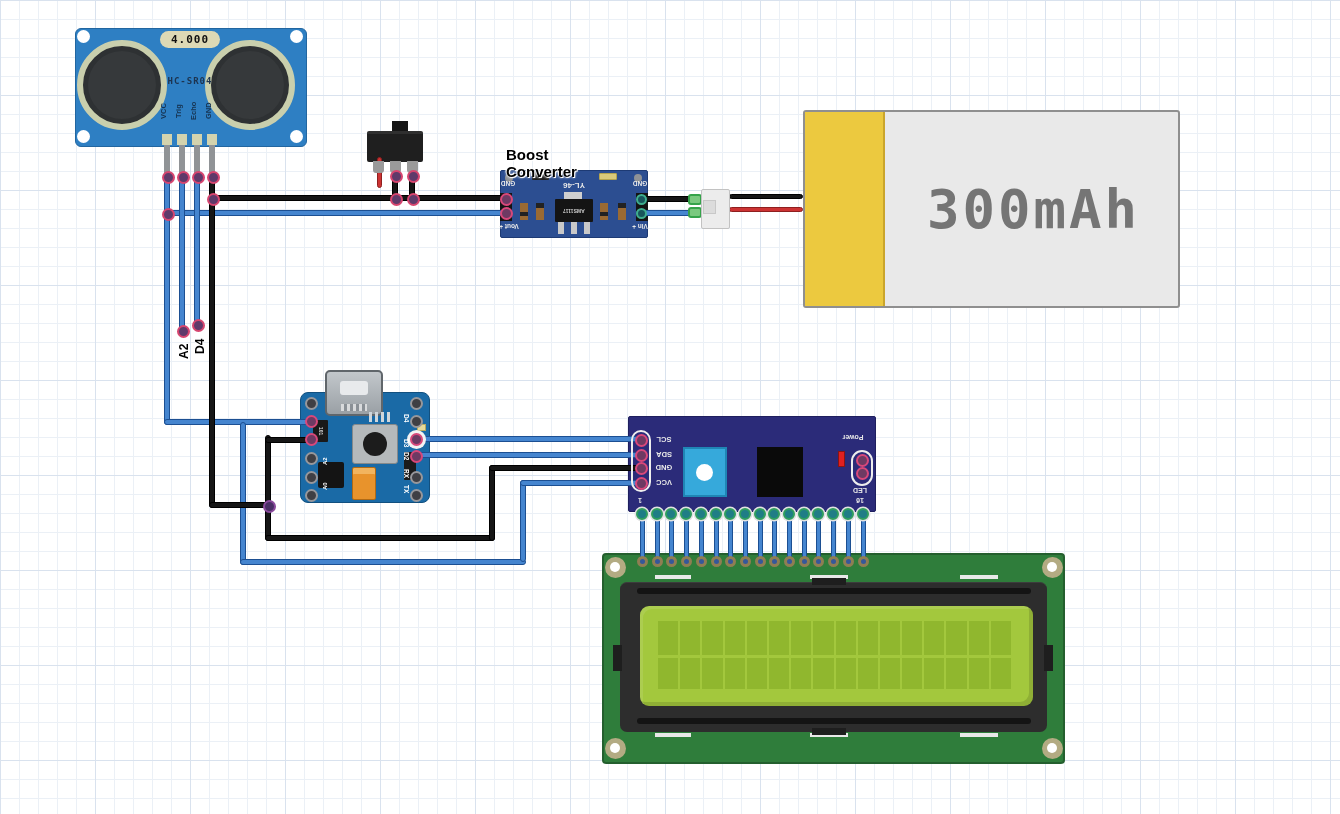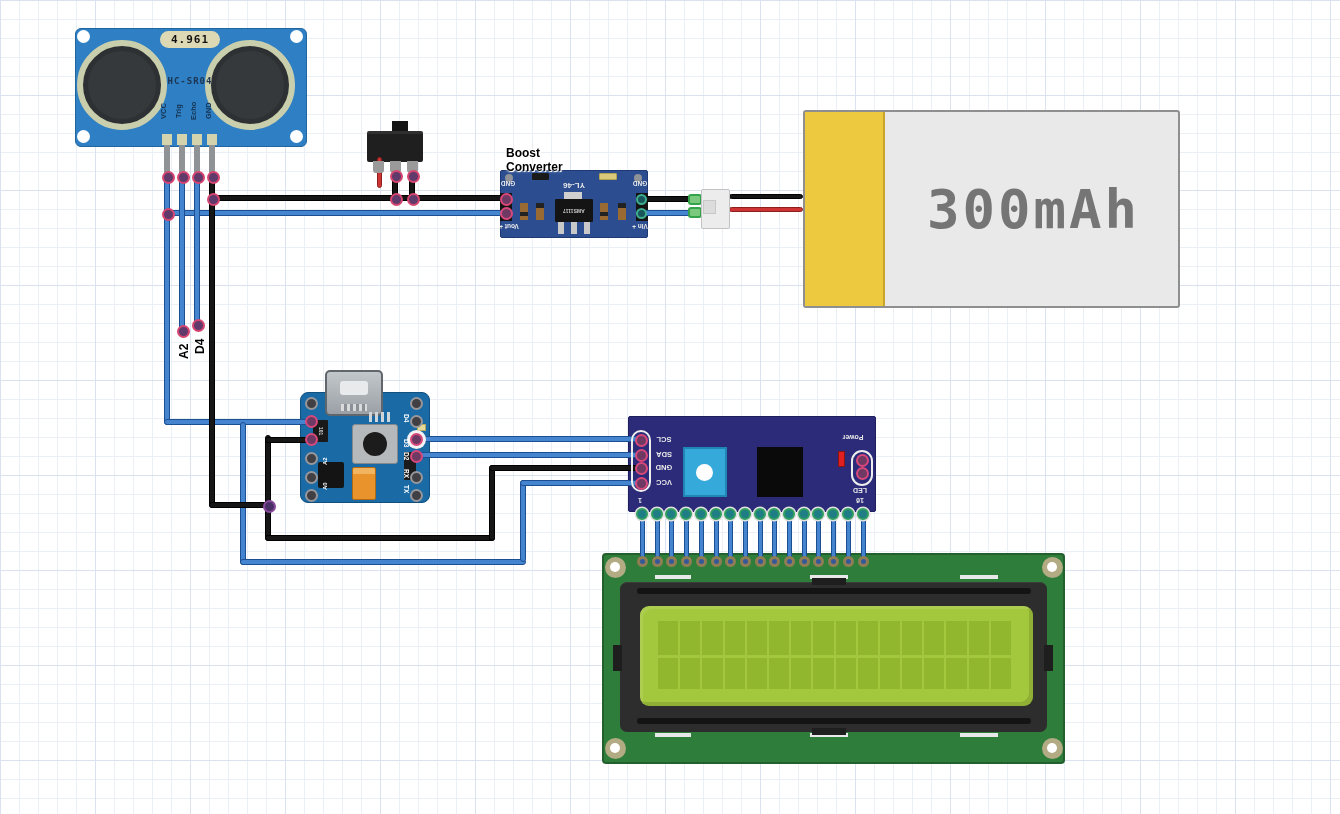--- a/index.html
+++ b/index.html
@@ -46,35 +46,35 @@
   <div class="g">
     <div class="abs" style="left:75px;top:28px;width:230px;height:117px;background:#2e7fc3;border:1px solid #2266a0;border-radius:6px;z-index:10;"></div>
     <div class="abs" style="left:77px;top:30px;width:13px;height:13px;border-radius:50%;background:#fff;z-index:11;"></div>
     <div class="abs" style="left:290px;top:30px;width:13px;height:13px;border-radius:50%;background:#fff;z-index:11;"></div>
     <div class="abs" style="left:77px;top:130px;width:13px;height:13px;border-radius:50%;background:#fff;z-index:11;"></div>
     <div class="abs" style="left:290px;top:130px;width:13px;height:13px;border-radius:50%;background:#fff;z-index:11;"></div>
     <div class="abs" style="left:77px;top:40px;width:90px;height:90px;border-radius:50%;border:6px solid #c9cfad;background:#36393b;box-shadow:inset 0 0 0 5px #2e3133;z-index:11;box-sizing:border-box;"></div>
     <div class="abs" style="left:205px;top:40px;width:90px;height:90px;border-radius:50%;border:6px solid #c9cfad;background:#36393b;box-shadow:inset 0 0 0 5px #2e3133;z-index:11;box-sizing:border-box;"></div>
     <div class="abs" style="left:160px;top:31px;width:60px;height:17px;background:#ddd9b5;border-radius:9px;z-index:12;
                 display:flex;align-items:center;justify-content:center;font-family:'DejaVu Sans Mono',monospace;
-                font-weight:bold;font-size:11px;color:#111;letter-spacing:1px;">4.961</div>
+                font-weight:bold;font-size:11px;color:#111;letter-spacing:1px;">4.000</div>
     <div class="abs" style="left:155px;top:76px;width:70px;text-align:center;font-family:'DejaVu Sans Mono',monospace;
                 font-weight:bold;font-size:9px;color:#1d3450;letter-spacing:1px;z-index:12;">HC-SR04</div>
   </div>
 
   <div class="g">
     <div class="abs" style="left:392px;top:121px;width:16px;height:14px;background:#151515;z-index:10;"></div>
     <div class="abs" style="left:367px;top:131px;width:56px;height:31px;background:#1f1f1f;border-top:3px solid #2f2f2f;border-radius:2px;z-index:10;box-sizing:border-box;"></div>
     <div class="abs" style="left:373px;top:161px;width:11px;height:12px;background:#9a9a9a;border-radius:0 0 3px 3px;z-index:13;"></div>
     <div class="abs" style="left:390px;top:161px;width:11px;height:12px;background:#9a9a9a;border-radius:0 0 3px 3px;z-index:13;"></div>
     <div class="abs" style="left:407px;top:161px;width:11px;height:12px;background:#9a9a9a;border-radius:0 0 3px 3px;z-index:13;"></div>
   </div>
 
   <div class="g">
-    <div class="abs" style="left:506px;top:146px;font-size:12px;font-weight:bold;color:#000;z-index:15;
+    <div class="abs" style="left:506px;top:146px;font-size:15px;font-weight:bold;color:#000;z-index:15;
                 text-shadow:0 0 3px #fff,0 0 3px #fff,1px 1px 0 #fff,-1px -1px 0 #fff;">Boost Converter</div>
     <div class="abs" style="left:500px;top:170px;width:148px;height:68px;background:#2c4e91;border:1px solid #1d3a74;border-radius:2px;z-index:10;box-sizing:border-box;"></div>
     <div class="abs" style="left:505px;top:174px;width:8px;height:8px;border-radius:50%;background:#8f9296;z-index:11;"></div>
     <div class="abs" style="left:634px;top:174px;width:8px;height:8px;border-radius:50%;background:#8f9296;z-index:11;"></div>
     <div class="abs" style="left:500px;top:193px;width:12px;height:28px;background:#141414;z-index:11;"></div>
     <div class="abs" style="left:636px;top:193px;width:12px;height:28px;background:#141414;z-index:11;"></div>
     <div class="abs flip" style="left:499px;top:180px;width:18px;font-size:6.5px;font-weight:bold;color:#e8e8e8;text-align:center;z-index:12;">GND</div>
     <div class="abs flip" style="left:631px;top:180px;width:18px;font-size:6.5px;font-weight:bold;color:#e8e8e8;text-align:center;z-index:12;">GND</div>
     <div class="abs flip" style="left:556px;top:181px;width:36px;font-size:8px;font-weight:bold;color:#e8e8e8;text-align:center;z-index:12;">YL-46</div>
     <div class="abs flip" style="left:496px;top:223px;width:26px;font-size:6.5px;font-weight:bold;color:#e8e8e8;text-align:center;z-index:12;">Vout +</div>

